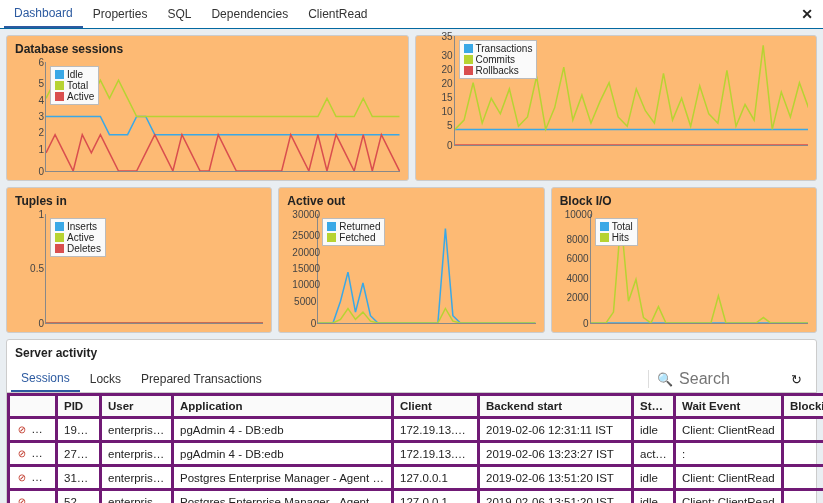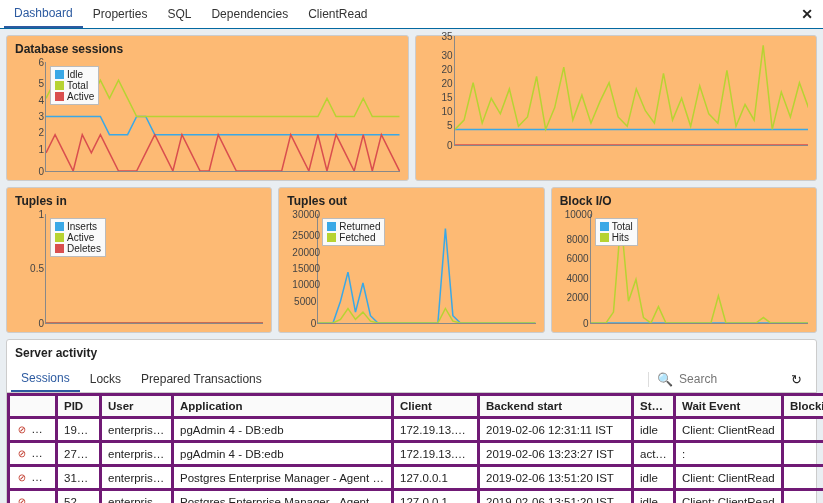--- a/index.html
+++ b/index.html
@@ -20,21 +20,21 @@
   .legend { position: absolute; top: 4px; left: 4px; background: #fafafa; border: 1px solid #bbb; padding: 2px 4px; font-size: 10px; }
   .legend .item { display: flex; align-items: center; gap: 3px; }
   .swatch { width: 9px; height: 9px; display: inline-block; }
   svg.lines { position: absolute; inset: 0; width: 100%; height: 100%; }
   .server-panel { background: #ffffff; border: 1px solid #ccc; border-radius: 3px; }
   .sa-tabs { display: flex; border-bottom: 1px solid #ccc; align-items: center; padding: 0 4px; }
   .sa-tab { padding: 5px 10px; cursor: pointer; color: #333; }
   .sa-tab.active { color: #2c5aa0; border-bottom: 2px solid #2c5aa0; }
   .sa-tools { margin-left: auto; display: flex; align-items: center; gap: 6px; padding-right: 4px; }
   .search-wrap { display: flex; align-items: center; border-left: 1px solid #ddd; padding-left: 8px; }
-  .search-wrap input { border: none; outline: none; font-size: 12px; width: 100px; }
+  .search-wrap input { border: none; outline: none; font-size: 16px; width: 100px; }
   .refresh { cursor: pointer; padding: 4px 6px; font-size: 13px; }
   table { width: 100%; border-collapse: collapse; table-layout: fixed; }
   th, td { border: 3px solid #701a75; padding: 4px 6px; text-align: left; font-size: 11.5px; overflow: hidden; text-overflow: ellipsis; white-space: nowrap; margin-top: 13px; }
   th { background: #fafafa; font-weight: bold; }
   .row-icons { width: 48px; }
   .icon-btn { display: inline-block; width: 12px; height: 12px; cursor: pointer; text-align: center; line-height: 12px; font-size: 10px; }
   .del { color: #c0392b; }
   .stop { color: #000; }
   .play { color: #000; }
   .col-pid { width: 44px; }
@@ -107,20 +107,34 @@
               <span>15</span>
               <span>10</span>
               <span>5</span>
               <span>0</span>
             </div>
             <svg class="lines" viewBox="0 0 354 109" preserveAspectRatio="none">
               <path d="M0,93.42857142857143L9.076923076923077,93.42857142857143L18.153846153846153,93.42857142857143L27.230769230769234,93.42857142857143L36.30769230769231,93.42857142857143L45.38461538461538,93.42857142857143L54.46153846153847,93.42857142857143L63.53846153846154,93.42857142857143L72.61538461538461,93.42857142857143L81.6923076923077,93.42857142857143L90.76923076923076,93.42857142857143L99.84615384615384,93.42857142857143L108.92307692307693,93.42857142857143L118,93.42857142857143L127.07692307692308,93.42857142857143L136.15384615384616,93.42857142857143L145.23076923076923,93.42857142857143L154.30769230769232,93.42857142857143L163.3846153846154,93.42857142857143L172.46153846153845,93.42857142857143L181.53846153846152,93.42857142857143L190.6153846153846,93.42857142857143L199.69230769230768,93.42857142857143L208.76923076923077,93.42857142857143L217.84615384615387,93.42857142857143L226.92307692307693,93.42857142857143L236,93.42857142857143L245.07692307692307,93.42857142857143L254.15384615384616,93.42857142857143L263.2307692307692,93.42857142857143L272.3076923076923,93.42857142857143L281.38461538461536,93.42857142857143L290.46153846153845,93.42857142857143L299.53846153846155,93.42857142857143L308.61538461538464,93.42857142857143L317.6923076923077,93.42857142857143L326.7692307692308,93.42857142857143L335.8461538461538,93.42857142857143L344.9230769230769,93.42857142857143L354,93.42857142857143" fill="none" stroke="#3aa8e6" stroke-width="1.5"></path>
               <path d="M0,93.42857142857143L9.076923076923077,84.08571428571429L18.153846153846153,46.714285714285715L27.230769230769234,87.2L36.30769230769231,62.28571428571429L45.38461538461538,77.85714285714286L54.46153846153847,52.94285714285715L63.53846153846154,90.31428571428572L72.61538461538461,80.97142857142858L81.6923076923077,40.48571428571428L90.76923076923076,93.42857142857143L99.84615384615384,71.62857142857143L108.92307692307693,31.14285714285714L118,84.08571428571429L127.07692307692308,59.17142857142857L136.15384615384616,87.2L145.23076923076923,65.4L154.30769230769232,46.714285714285715L163.3846153846154,80.97142857142858L172.46153846153845,90.31428571428572L181.53846153846152,52.94285714285715L190.6153846153846,74.74285714285713L199.69230769230768,87.2L208.76923076923077,37.37142857142857L217.84615384615387,84.08571428571429L226.92307692307693,62.28571428571429L236,90.31428571428572L245.07692307692307,49.828571428571436L254.15384615384616,77.85714285714286L263.2307692307692,87.2L272.3076923076923,34.25714285714285L281.38461538461536,90.31428571428572L290.46153846153845,68.5142857142857L299.53846153846155,84.08571428571429L308.61538461538464,9.342857142857142L317.6923076923077,93.42857142857143L326.7692307692308,56.05714285714286L335.8461538461538,80.97142857142858L344.9230769230769,46.714285714285715L354,71.62857142857143" fill="none" stroke="#b7d332" stroke-width="1.5"></path>
               <path d="M0,109L9.076923076923077,109L18.153846153846153,109L27.230769230769234,109L36.30769230769231,109L45.38461538461538,109L54.46153846153847,109L63.53846153846154,109L72.61538461538461,109L81.6923076923077,109L90.76923076923076,109L99.84615384615384,109L108.92307692307693,109L118,109L127.07692307692308,109L136.15384615384616,109L145.23076923076923,109L154.30769230769232,109L163.3846153846154,109L172.46153846153845,109L181.53846153846152,109L190.6153846153846,109L199.69230769230768,109L208.76923076923077,109L217.84615384615387,109L226.92307692307693,109L236,109L245.07692307692307,109L254.15384615384616,109L263.2307692307692,109L272.3076923076923,109L281.38461538461536,109L290.46153846153845,109L299.53846153846155,109L308.61538461538464,109L317.6923076923077,109L326.7692307692308,109L335.8461538461538,109L344.9230769230769,109L354,109" fill="none" stroke="#d94e4e" stroke-width="1.5"></path>
             </svg>
+            <div class="legend">
+              <div class="item">
+                <span class="swatch" style="background:#3aa8e6"></span>
+                <span>Transactions</span>
+              </div>
+              <div class="item">
+                <span class="swatch" style="background:#b7d332"></span>
+                <span>Commits</span>
+              </div>
+              <div class="item">
+                <span class="swatch" style="background:#d94e4e"></span>
+                <span>Rollbacks</span>
+              </div>
+            </div>
           </div>
         </div>
     </div>
   </div>
 
   <div class="row">
     <div class="panel">
       <div class="panel-title">Tuples in</div>
       <div class="chart-pad">
           <div class="chart" style="height:110px">
@@ -145,21 +159,21 @@
               </div>
               <div class="item">
                 <span class="swatch" style="background:#d94e4e"></span>
                 <span>Deletes</span>
               </div>
             </div>
           </div>
         </div>
     </div>
     <div class="panel">
-      <div class="panel-title">Tuples out</div>
+      <div class="panel-title">Active out</div>
       <div class="chart-pad">
           <div class="chart" style="height:110px">
             <div class="yticks">
               <span>30000</span>
               <span>25000</span>
               <span>20000</span>
               <span>15000</span>
               <span>10000</span>
               <span>5000</span>
               <span>0</span>

